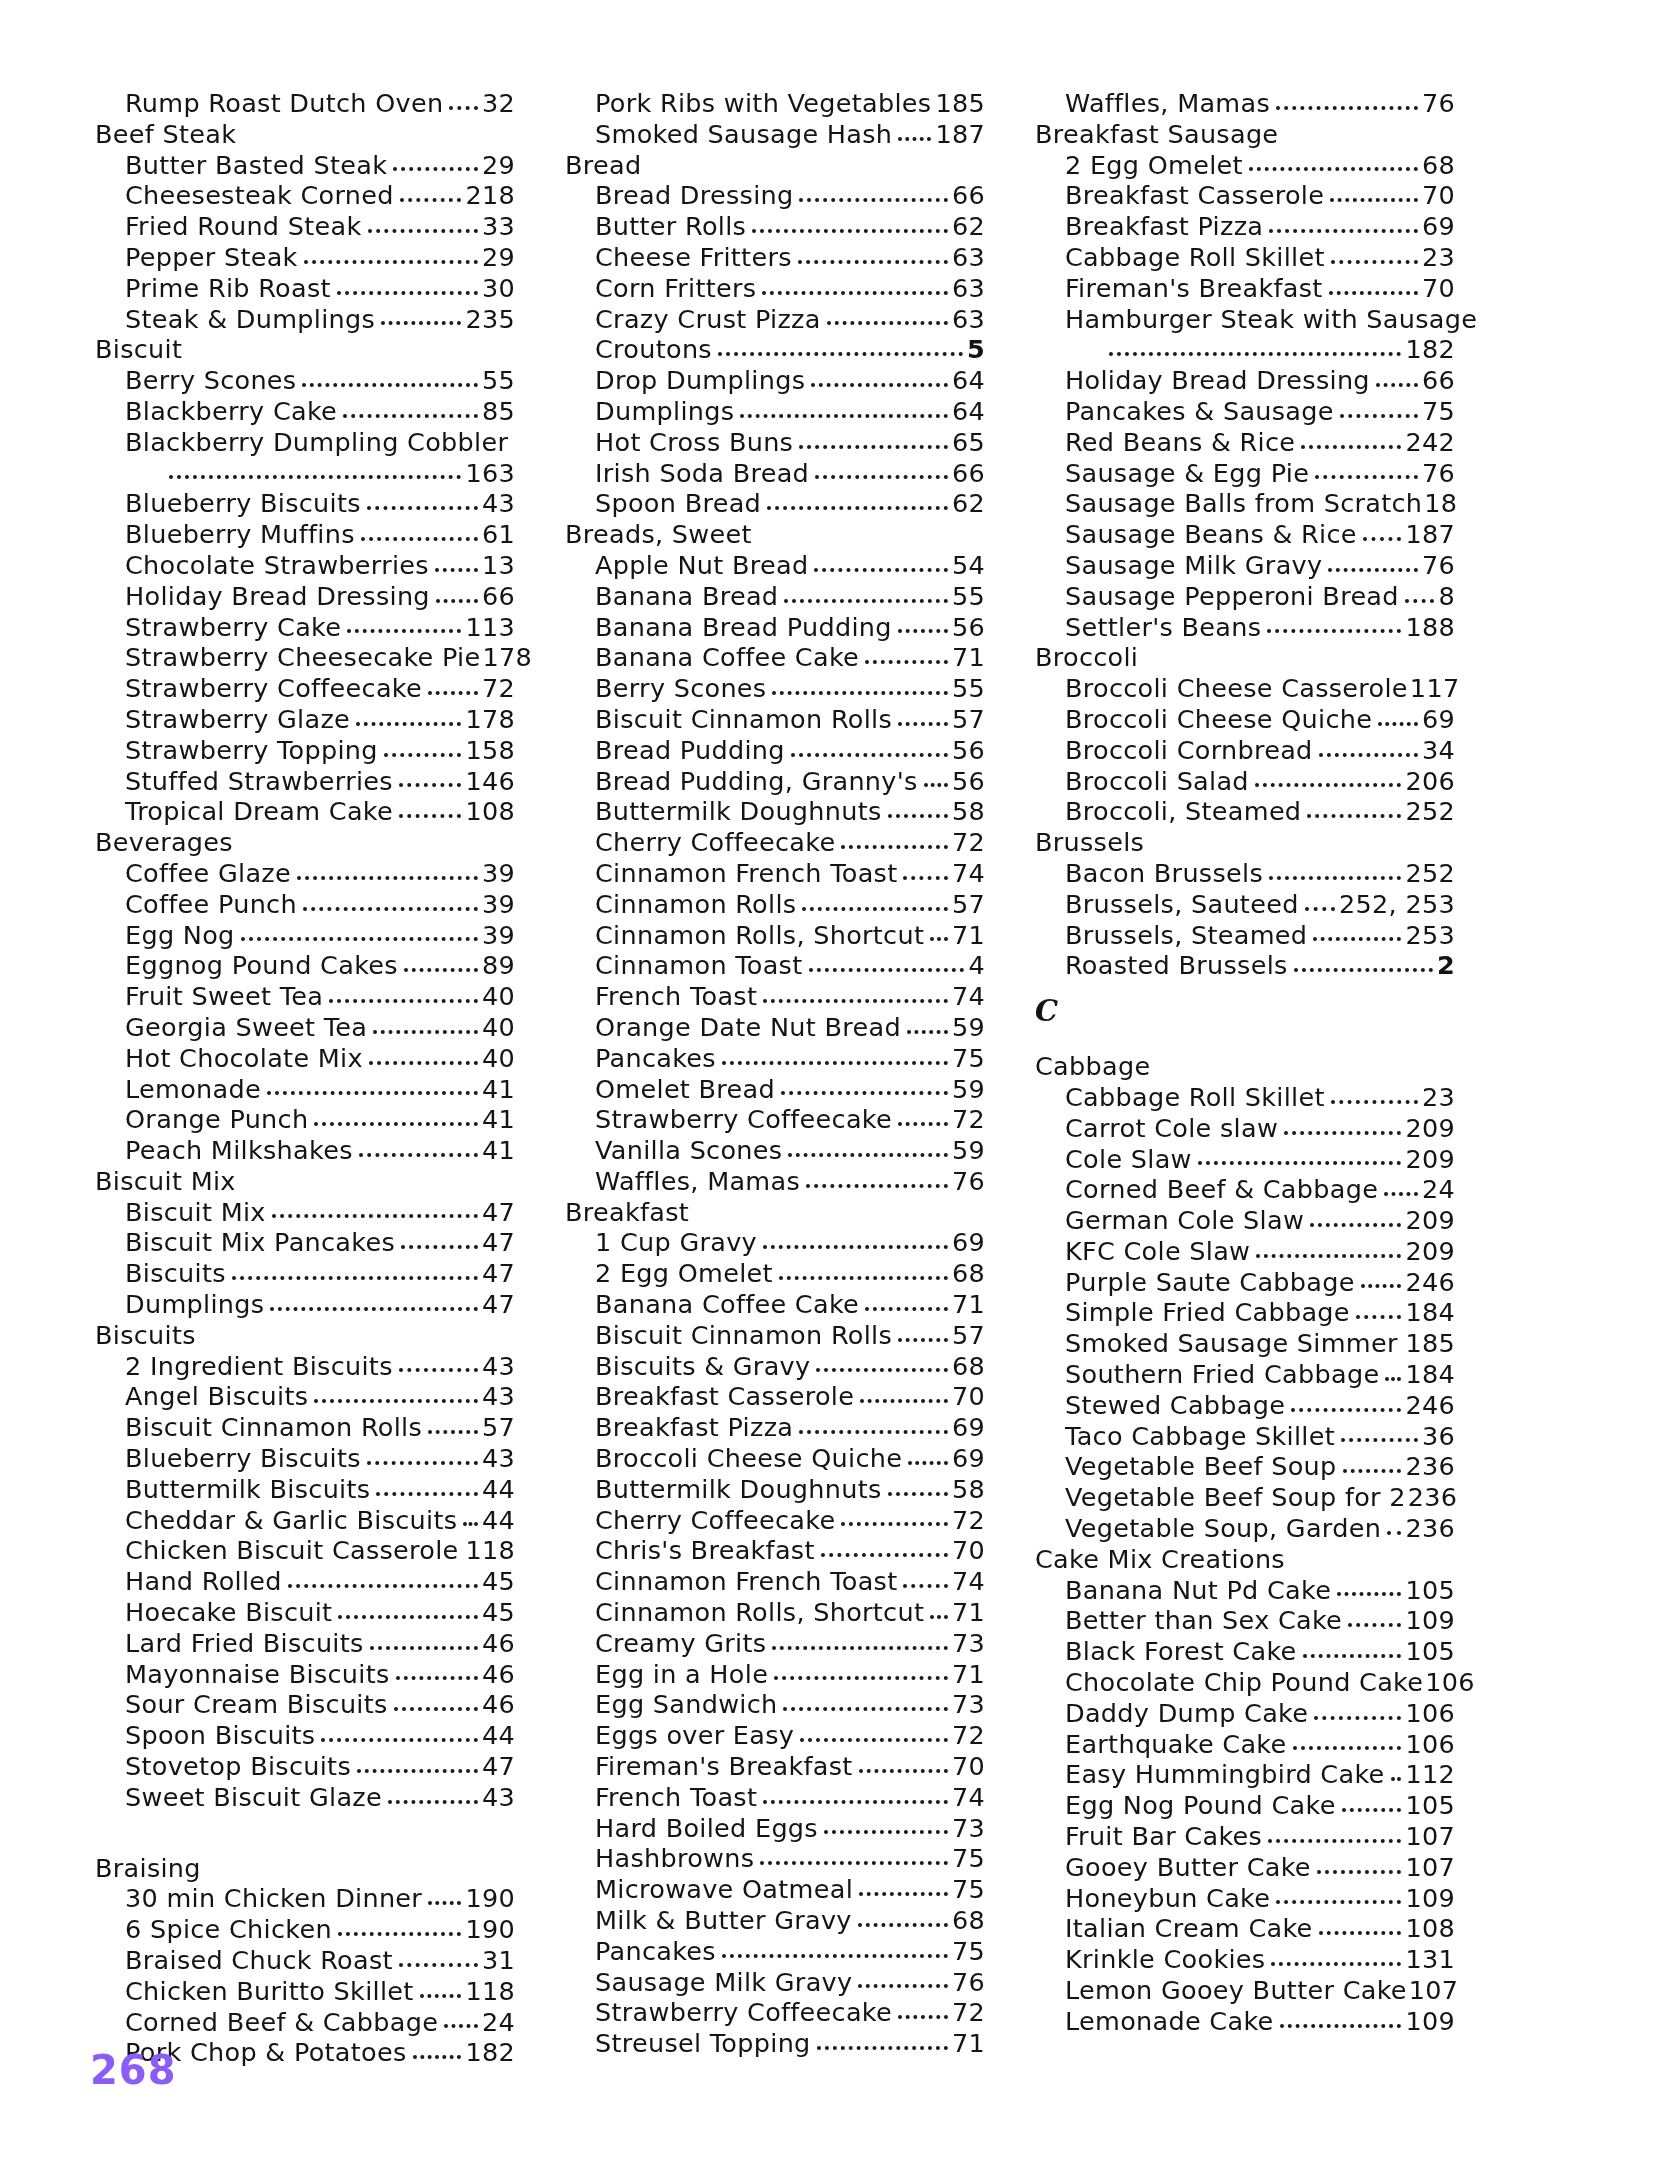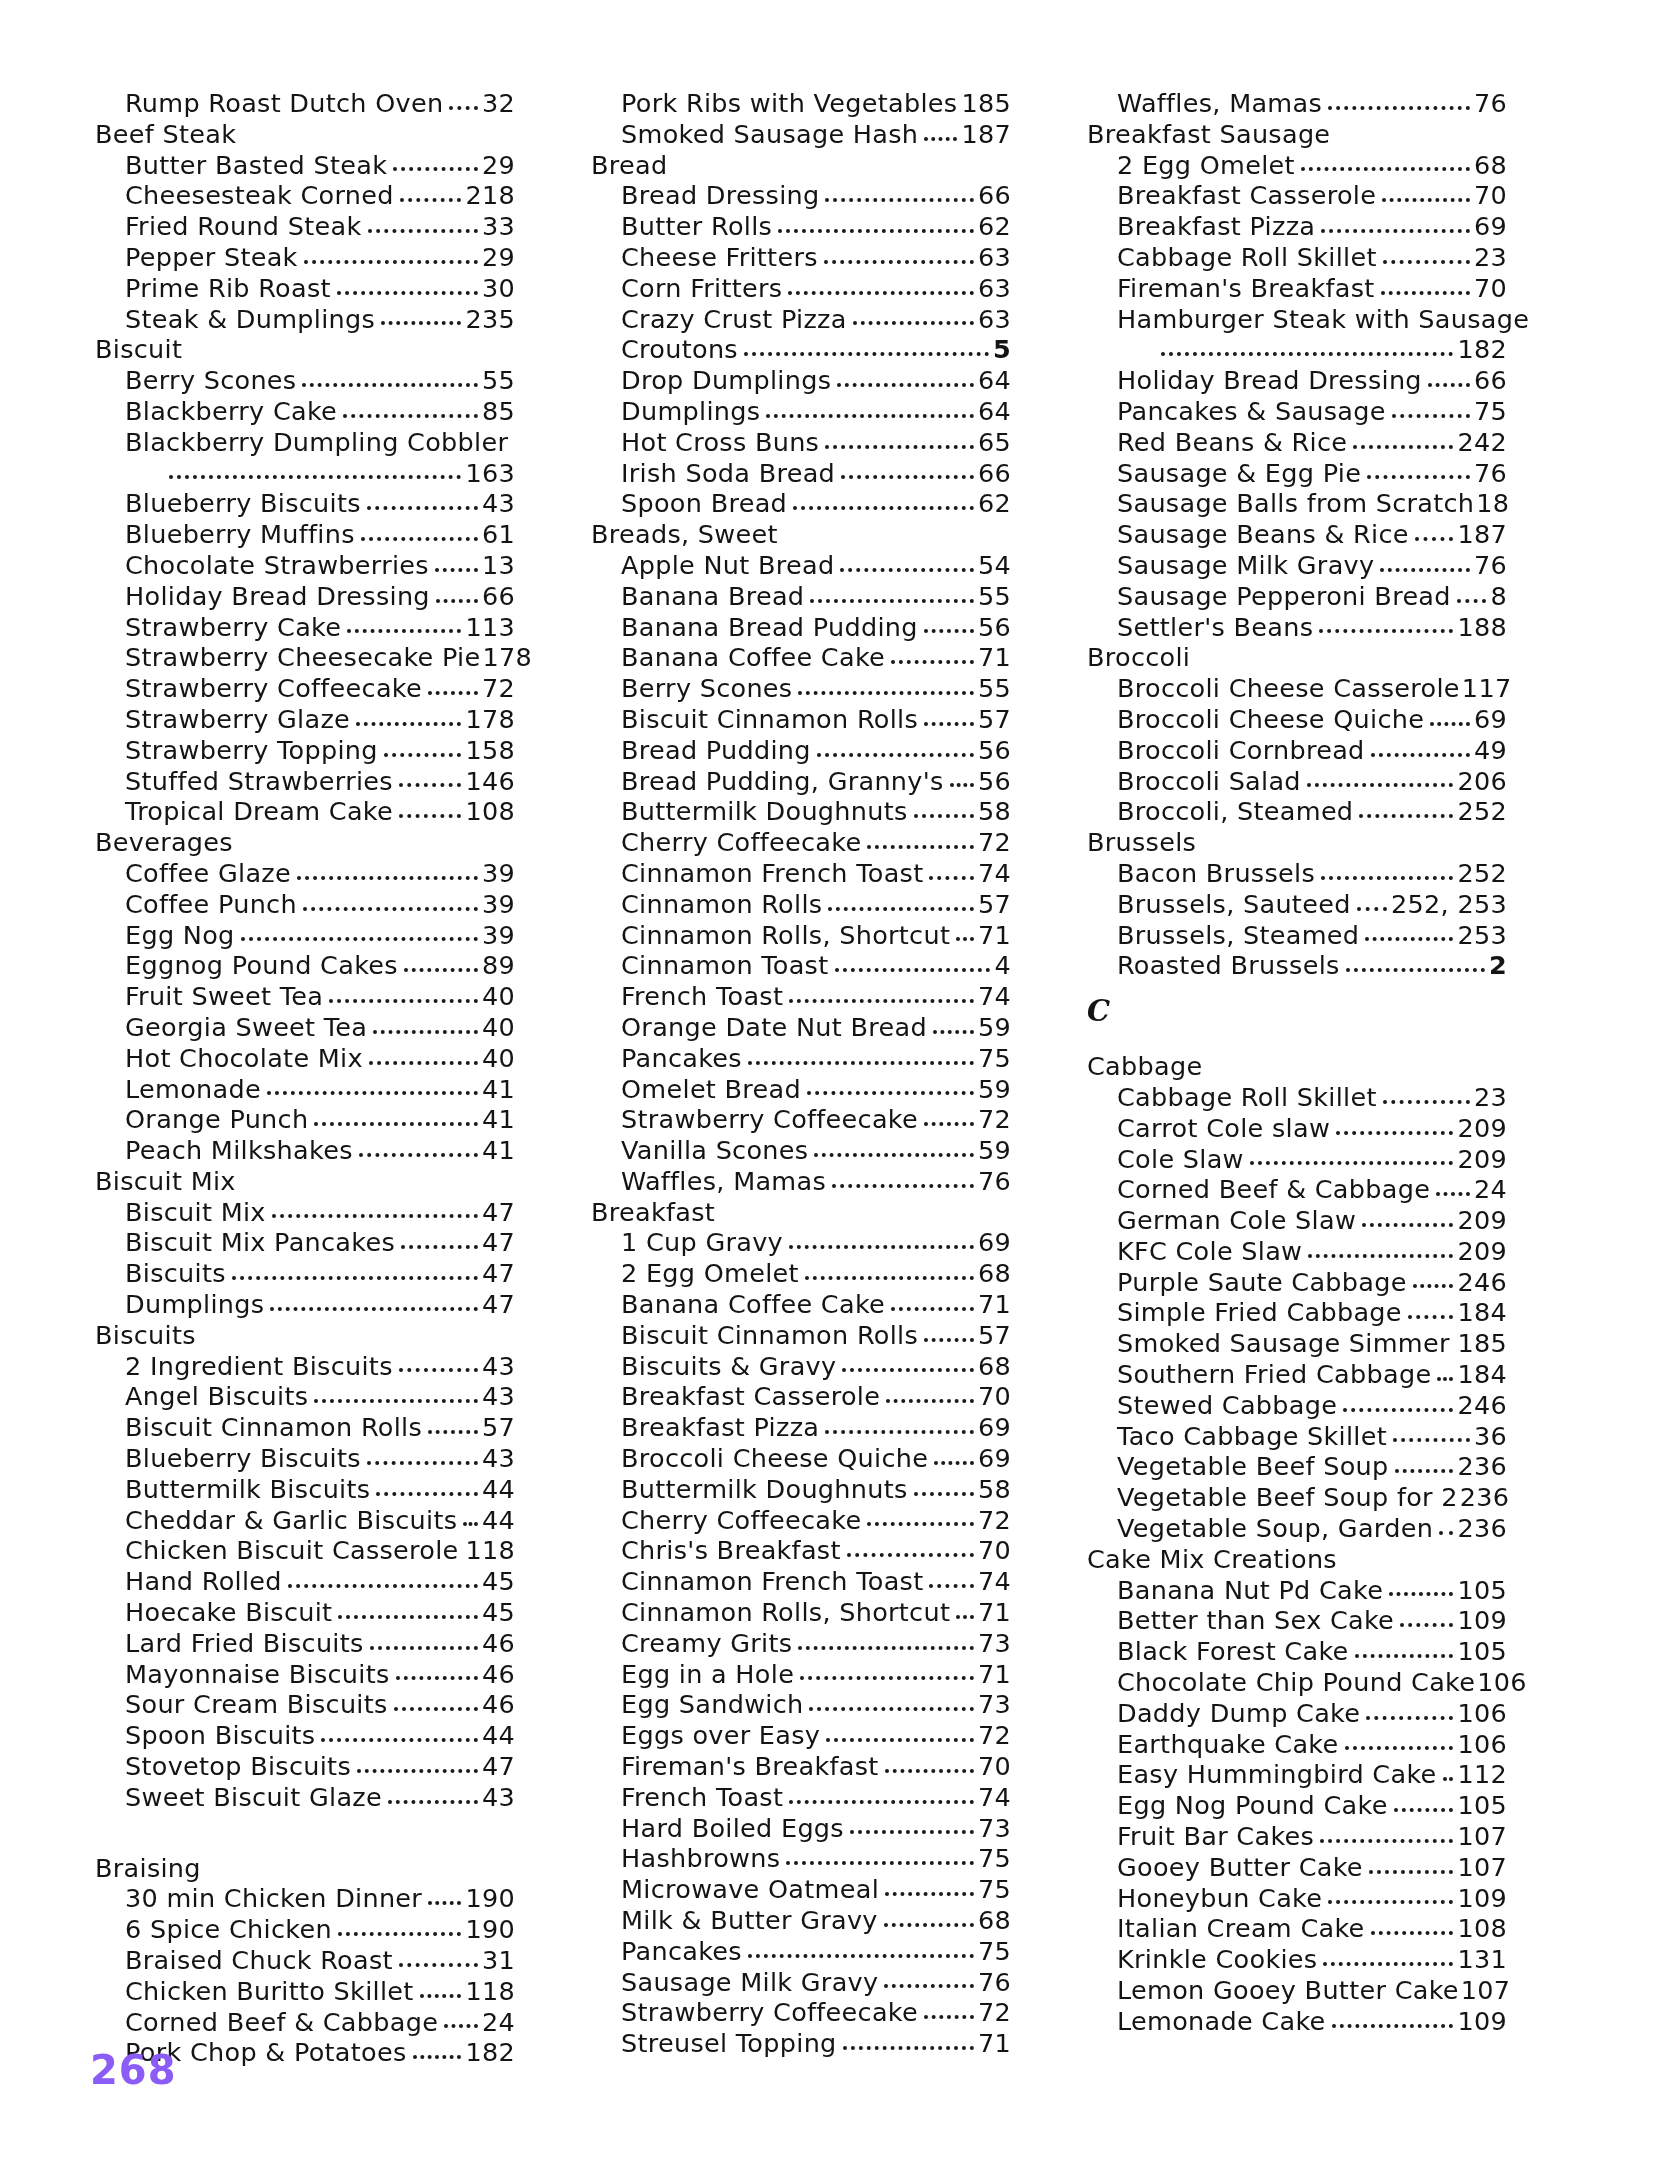--- a/index.html
+++ b/index.html
@@ -7,21 +7,21 @@
   body {
     width: 1680px; height: 2160px;
     background: #ffffff;
     color: #141414;
     font-family: "DejaVu Sans", sans-serif;
     position: relative;
     overflow: hidden;
   }
   .columns {
     display: flex;
-    gap: 76px;
+    gap: 50px;
     padding: 88px 0 0 95px;
   }
   .col { width: 420px; flex: 0 0 420px; }
   .row {
     display: flex;
     height: 30.8px;
     line-height: 30.8px;
     font-size: 25.5px;
     letter-spacing: 0.3px;
     white-space: nowrap;
@@ -779,21 +779,21 @@
           <span class="pg">117</span>
         </div>
         <div class="row entry">
           <span class="t">Broccoli Cheese Quiche</span>
           <span class="leader"></span>
           <span class="pg">69</span>
         </div>
         <div class="row entry">
           <span class="t">Broccoli Cornbread</span>
           <span class="leader"></span>
-          <span class="pg">49</span>
+          <span class="pg">34</span>
         </div>
         <div class="row entry">
           <span class="t">Broccoli Salad</span>
           <span class="leader"></span>
           <span class="pg">206</span>
         </div>
         <div class="row entry">
           <span class="t">Broccoli, Steamed</span>
           <span class="leader"></span>
           <span class="pg">252</span>

